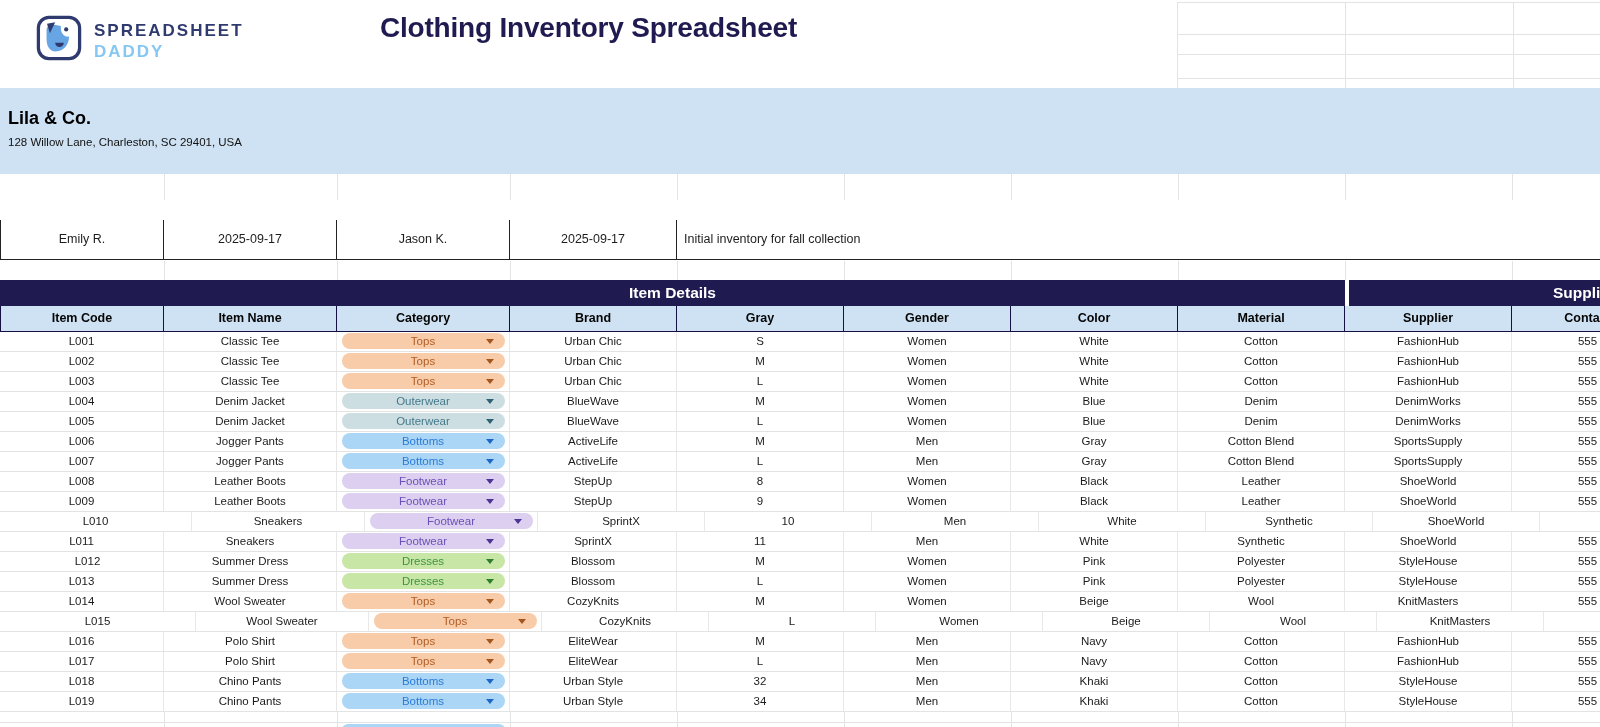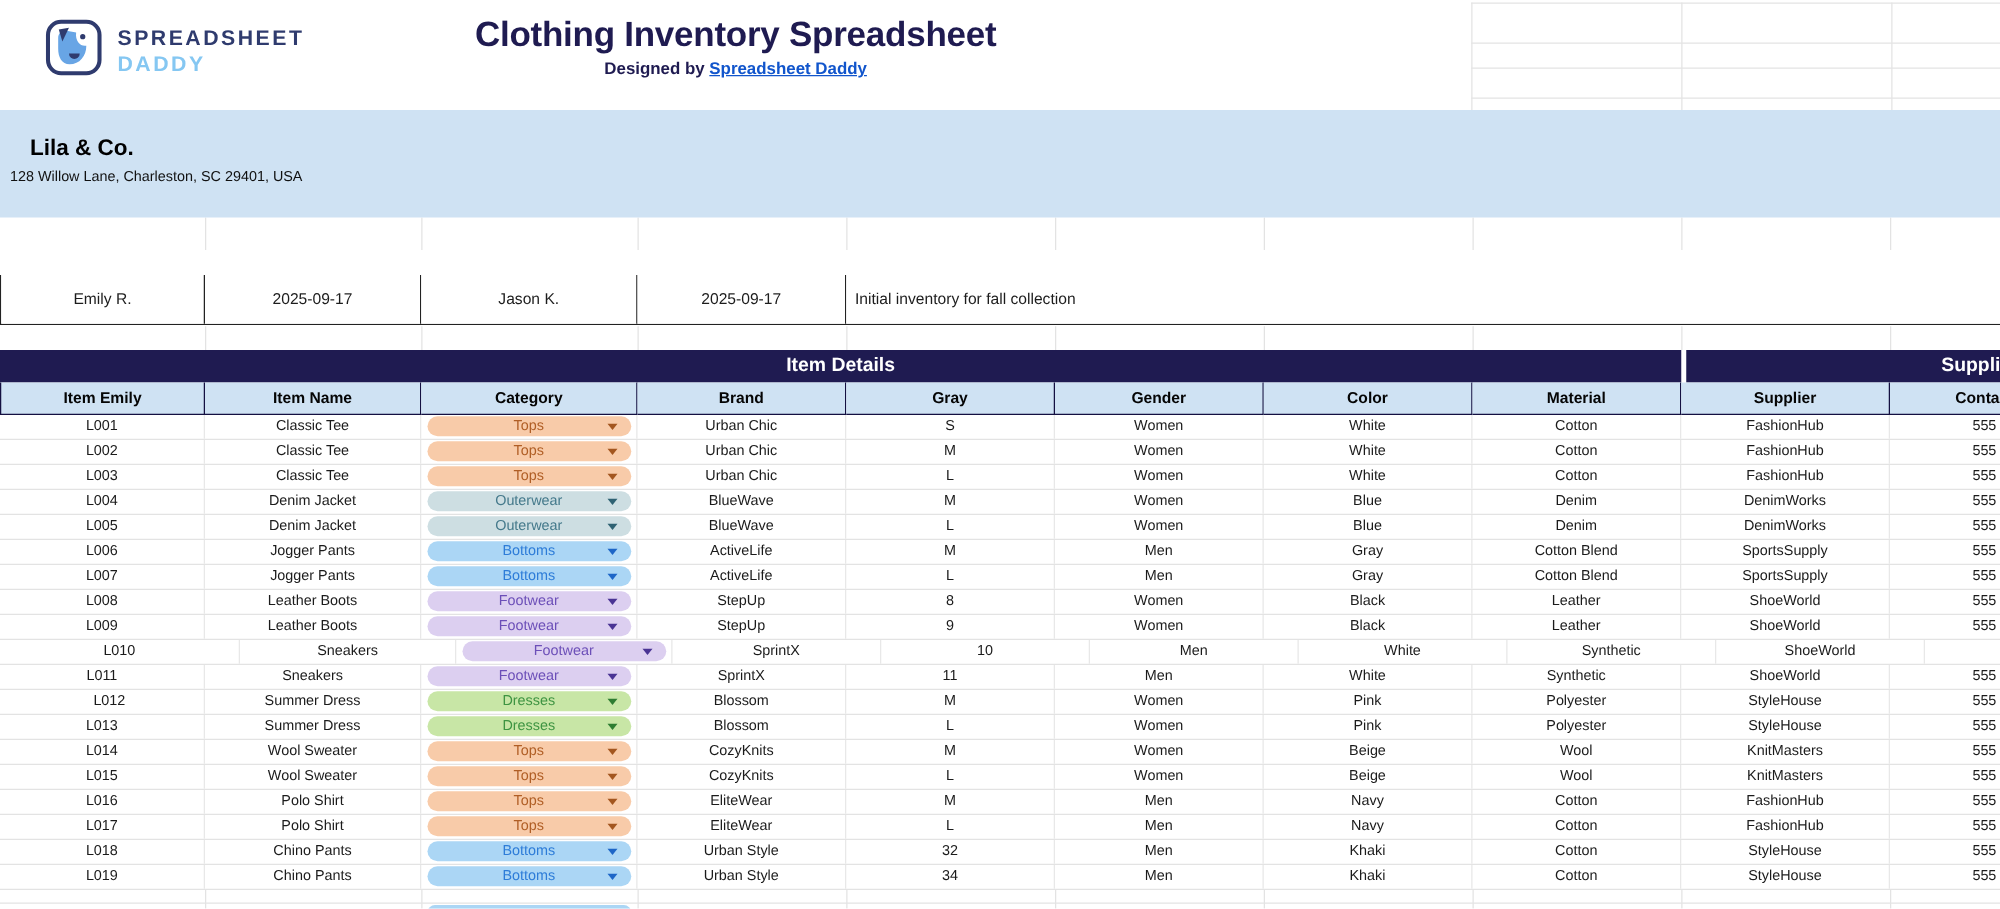--- a/index.html
+++ b/index.html
@@ -10,21 +10,21 @@
   .logo-svg{position:absolute;left:36px;top:15px;}
   .logo-text{position:absolute;left:94px;top:22px;line-height:1;}
   .logo-text .l1{font-size:17px;font-weight:bold;letter-spacing:2px;color:var(--logo-navy);}
   .logo-text .l2{font-size:17px;font-weight:bold;letter-spacing:2px;color:var(--logo-blue);margin-top:4px;}
   .title-wrap{position:absolute;left:0;top:12px;width:1177px;text-align:center;color:var(--navy);}
   .title-wrap h1{margin:0;font-size:28px;line-height:32px;font-weight:bold;letter-spacing:-0.2px;}
   .subtitle{margin-top:3px;font-size:13.5px;font-weight:bold;}
   .subtitle a{color:var(--link);text-decoration:underline;cursor:pointer;}
   
   .band{position:absolute;left:0;top:88px;width:1600px;height:86px;background:var(--band);}
-  .band .cname{position:absolute;left:24px;top:20px;font-size:18px;font-weight:bold;color:#000;}
+  .band .cname{position:absolute;left:8px;top:20px;font-size:18px;font-weight:bold;color:#000;}
   .band .caddr{position:absolute;left:8px;top:48px;font-size:11.5px;color:#111;}
   
   .meta-head{position:absolute;left:0;top:200px;height:20px;display:flex;}
   .meta-head .mh{background:var(--navy);color:#fff;font-size:12px;font-weight:bold;line-height:20px;
                  text-align:center;box-sizing:border-box;border-right:1px solid rgba(255,255,255,.85);}
   .meta-head .mh:last-child{border-right:none;text-align:left;padding-left:7px;}
   .meta-vals{position:absolute;left:0;top:220px;height:40px;display:flex;box-sizing:border-box;
              border-left:1px solid #222;border-bottom:1px solid #222;width:1600px;}
   .meta-vals .mv{background:#fff;color:#1d1d1d;font-size:12.5px;line-height:39px;text-align:center;
                  box-sizing:border-box;border-right:1px solid #222;}
@@ -100,21 +100,20 @@
     <polygon points="11.5,9 20,7.5 14.5,19" fill="#2F3B6E"></polygon>
     <circle cx="31.5" cy="15" r="2.2" fill="#2F3B6E"></circle>
     <path d="M20,29 a4.5,4.5 0 0 0 9,0 z" fill="#2F3B6E"></path>
   </svg>
   <div class="logo-text">
     <div class="l1">SPREADSHEET</div>
     <div class="l2">DADDY</div>
   </div>
   <div class="title-wrap">
     <h1>Clothing Inventory Spreadsheet</h1>
-    <div class="subtitle"><span>Designed by </span><a>Spreadsheet Daddy</a></div>
   </div>
 
   <div class="band">
     <div class="cname">Lila &amp; Co.</div>
     <div class="caddr">128 Willow Lane, Charleston, SC 29401, USA</div>
   </div>
 
   <div class="meta-vals">
     <div class="mv" style="width:163px">Emily R.</div>
     <div class="mv" style="width:173px">2025-09-17</div>
@@ -122,21 +121,21 @@
     <div class="mv" style="width:167px">2025-09-17</div>
     <div class="mv" style="flex:1">Initial inventory for fall collection</div>
   </div>
 
   <div class="banner banner-item">Item Details</div>
   <div class="banner banner-supp">
       <span>Supplier</span>
     </div>
 
   <div class="cols" id="colheads">
-      <div class="hc" style="width: 164px;">Item Emily</div>
+      <div class="hc" style="width: 164px;">Item Code</div>
       <div class="hc" style="width: 173px;">Item Name</div>
       <div class="hc" style="width: 173px;">Category</div>
       <div class="hc" style="width: 167px;">Brand</div>
       <div class="hc" style="width: 167px;">Gray</div>
       <div class="hc" style="width: 167px;">Gender</div>
       <div class="hc" style="width: 167px;">Color</div>
       <div class="hc" style="width: 167px;">Material</div>
       <div class="hc" style="width: 167px;">Supplier</div>
       <div class="hc" style="width: 152px;">Contact</div>
     </div>
@@ -331,21 +330,21 @@
         </div>
         <div class="c" style="width: 167px;">CozyKnits</div>
         <div class="c" style="width: 167px;">M</div>
         <div class="c" style="width: 167px;">Women</div>
         <div class="c" style="width: 167px;">Beige</div>
         <div class="c" style="width: 167px;">Wool</div>
         <div class="c" style="width: 167px;">KnitMasters</div>
         <div class="c" style="width: 152px;">555</div>
       </div>
       <div class="r">
-        <div class="c" style="width: 164px;">L015</div>
+        <div class="c" style="width: 196px;">L015</div>
         <div class="c" style="width: 173px;">Wool Sweater</div>
         <div class="c" style="width: 173px;">
           <div class="pill" style="background: rgb(248, 203, 169); color: rgb(176, 94, 37);">Tops<span class="arr" style="border-top-color: rgb(163, 86, 31);"></span></div>
         </div>
         <div class="c" style="width: 167px;">CozyKnits</div>
         <div class="c" style="width: 167px;">L</div>
         <div class="c" style="width: 167px;">Women</div>
         <div class="c" style="width: 167px;">Beige</div>
         <div class="c" style="width: 167px;">Wool</div>
         <div class="c" style="width: 167px;">KnitMasters</div>

